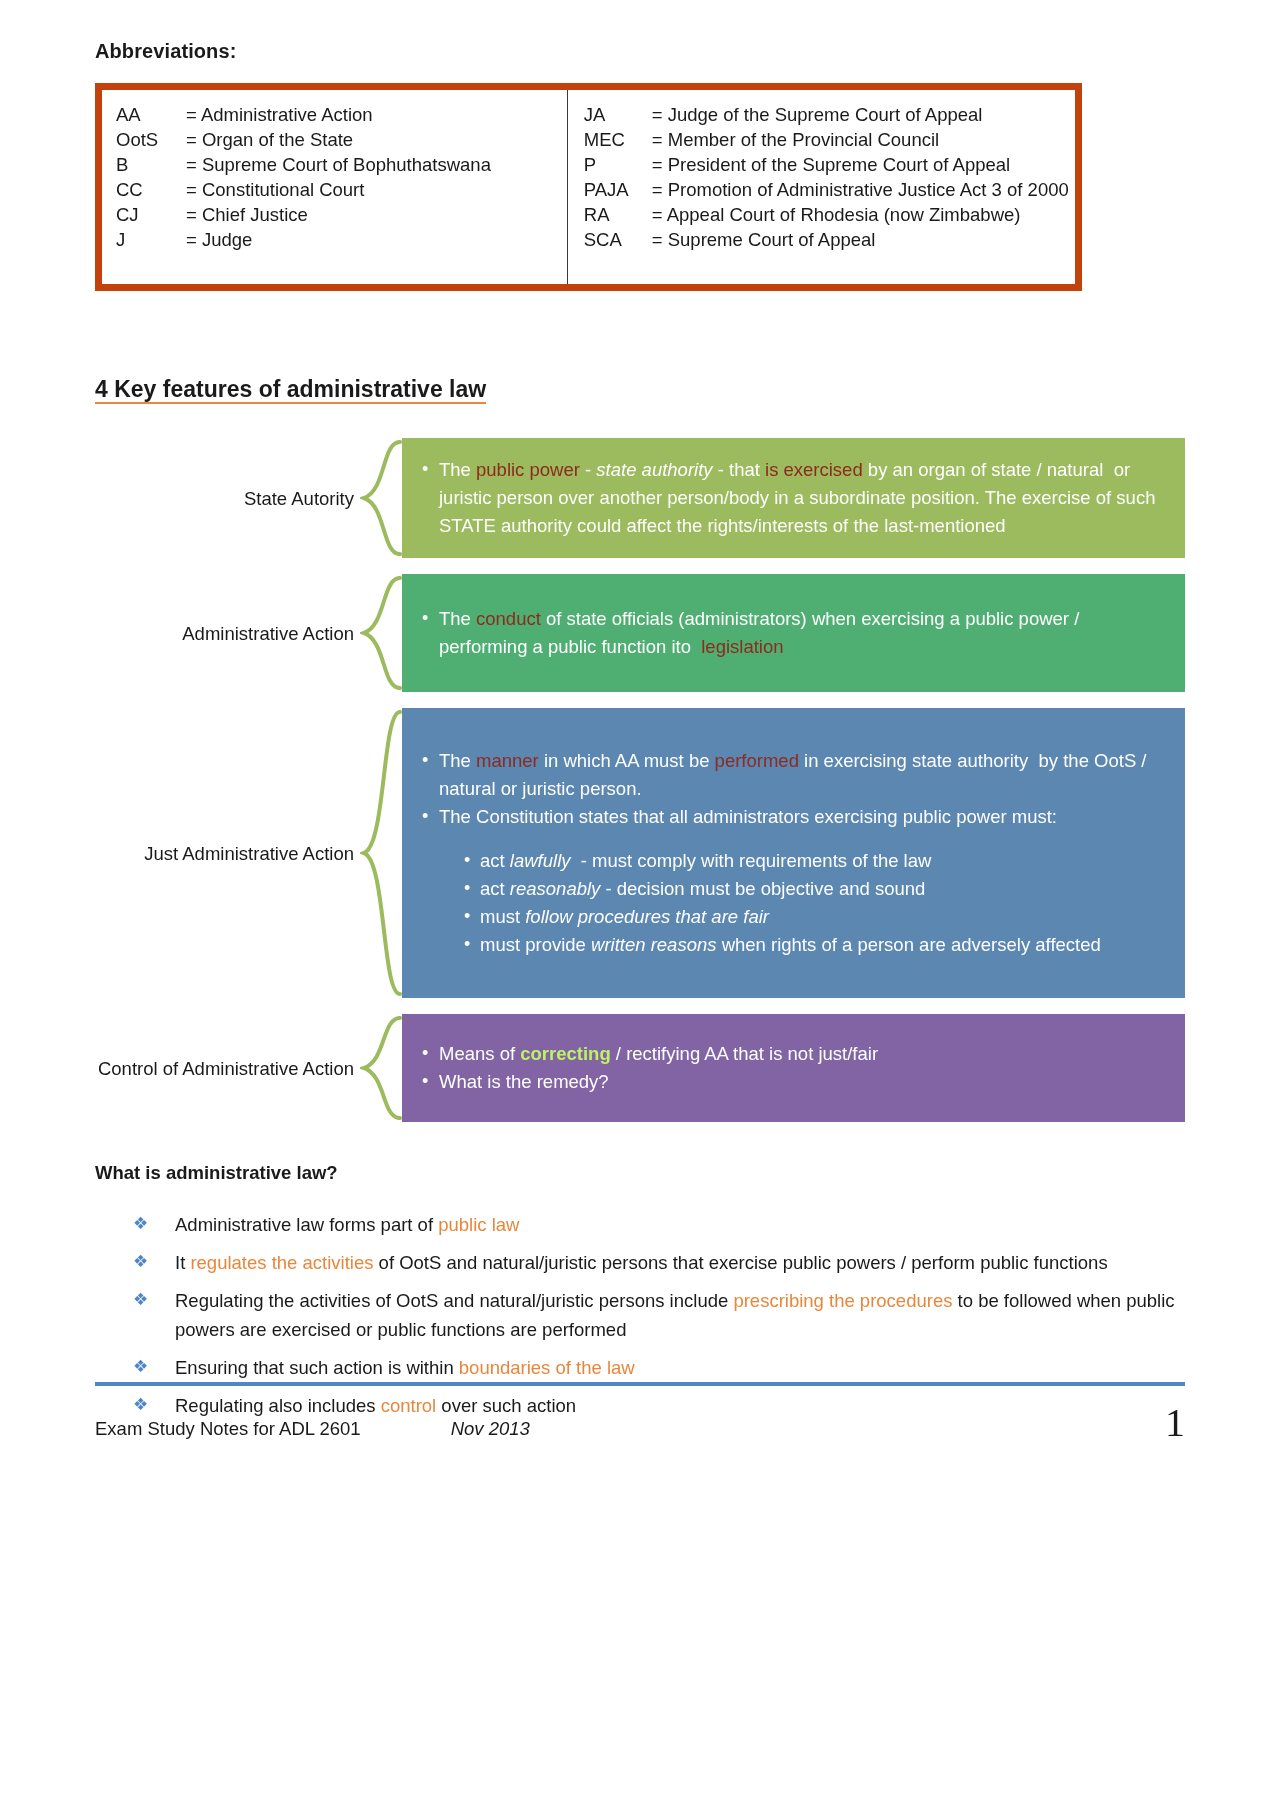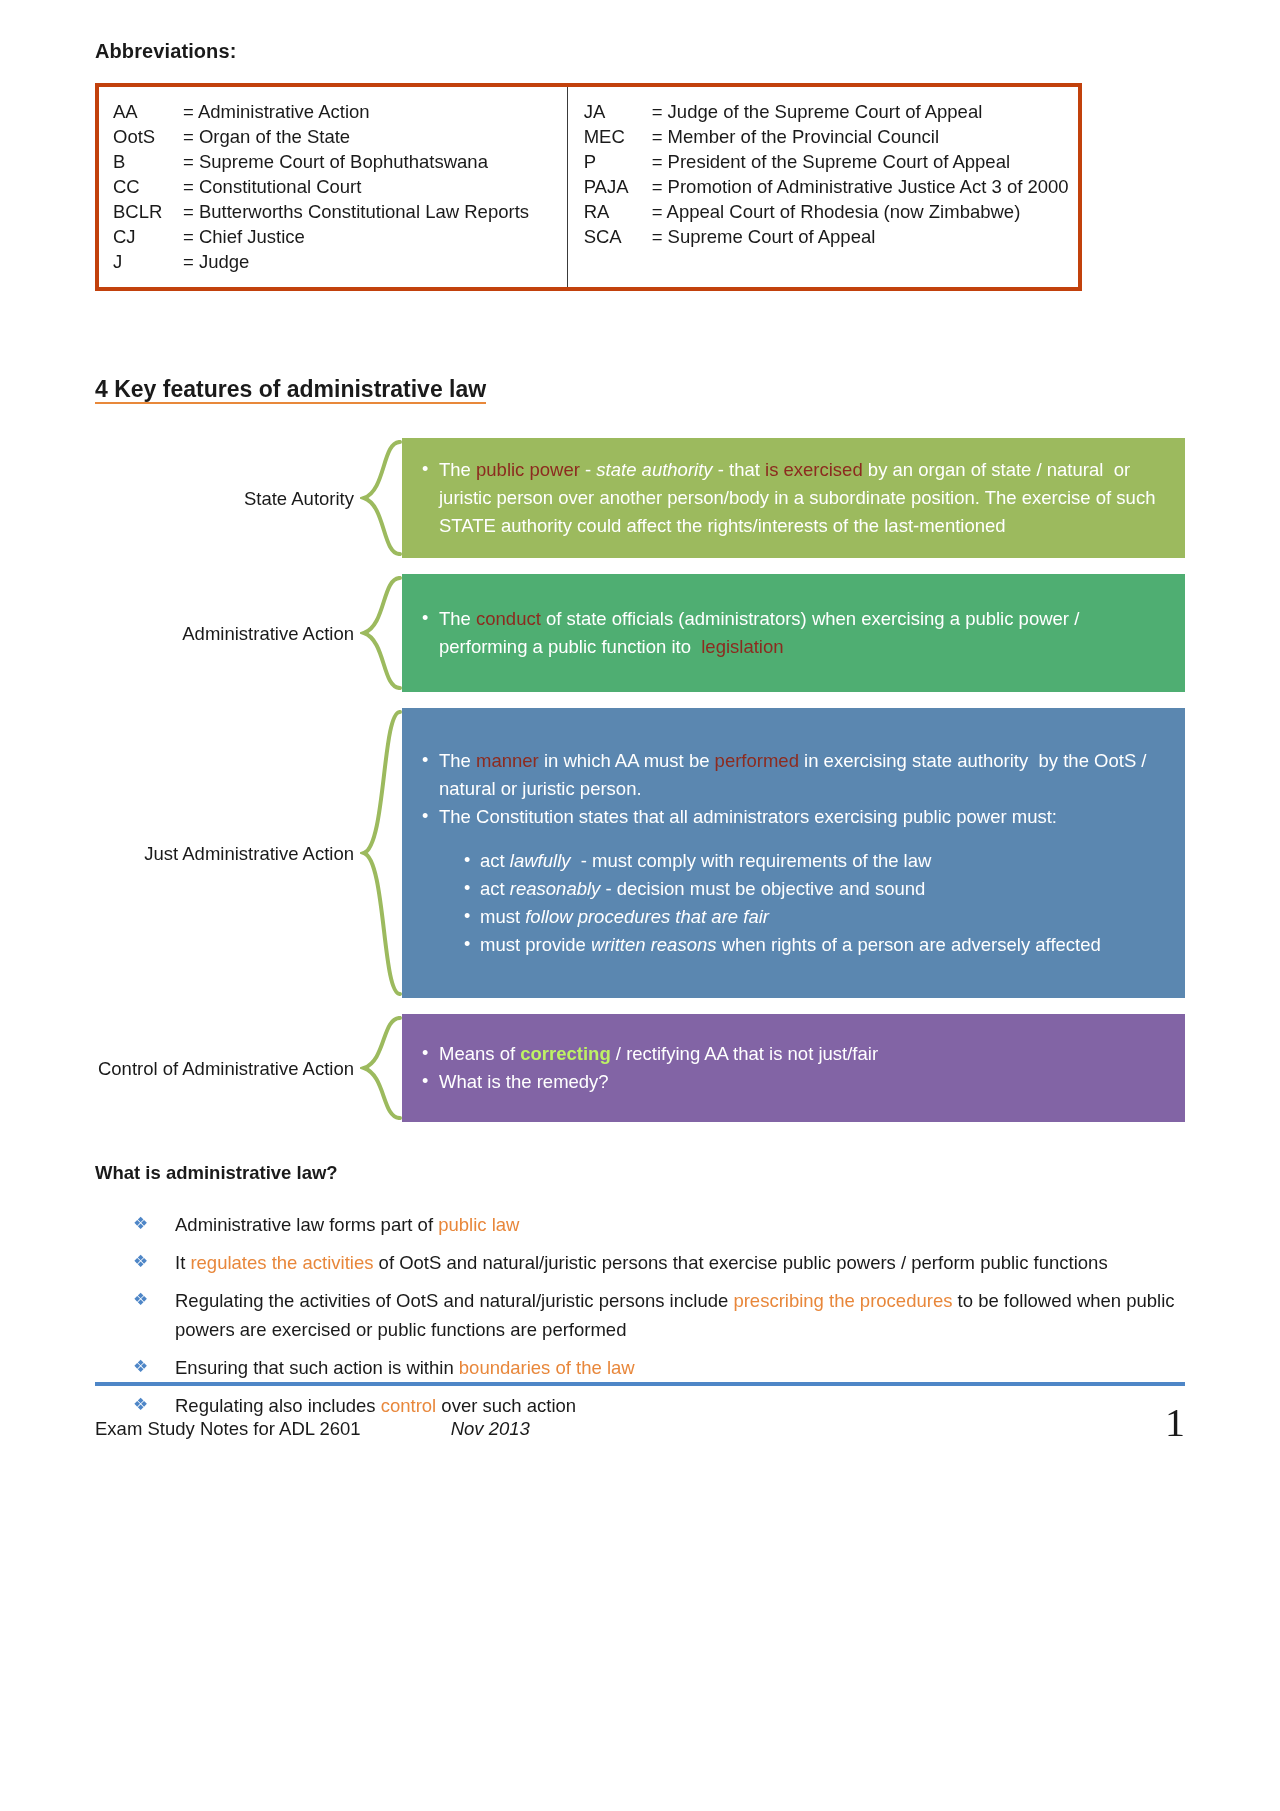--- a/index.html
+++ b/index.html
@@ -25,21 +25,21 @@
 
   
   .abbrev-title {
     font-size: 20px;
     font-weight: bold;
     padding-top: 40px;
     padding-bottom: 20px;
     letter-spacing: .1px;
   }
   .abbrev-table {
-    border: 4px solid #c2410c;
+    border: 7px solid #c2410c;
     display: flex;
     width: 987px;
     box-sizing: border-box;
     min-height: 208px;
   }
   .abbrev-col {
     box-sizing: border-box;
     padding: 12px 0 10px 14px;
   }
   .abbrev-col.left {
@@ -222,24 +222,20 @@
         <span class="abbrev-key">OotS</span>
         <span class="abbrev-val">= Organ of the State</span>
       </div>
       <div class="abbrev-row">
         <span class="abbrev-key">B</span>
         <span class="abbrev-val">= Supreme Court of Bophuthatswana</span>
       </div>
       <div class="abbrev-row">
         <span class="abbrev-key">CC</span>
         <span class="abbrev-val">= Constitutional Court</span>
-      </div>
-      <div class="abbrev-row">
-        <span class="abbrev-key">BCLR</span>
-        <span class="abbrev-val">= Butterworths Constitutional Law Reports</span>
       </div>
       <div class="abbrev-row">
         <span class="abbrev-key">CJ</span>
         <span class="abbrev-val">= Chief Justice</span>
       </div>
       <div class="abbrev-row">
         <span class="abbrev-key">J</span>
         <span class="abbrev-val">= Judge</span>
       </div>
     </div>

